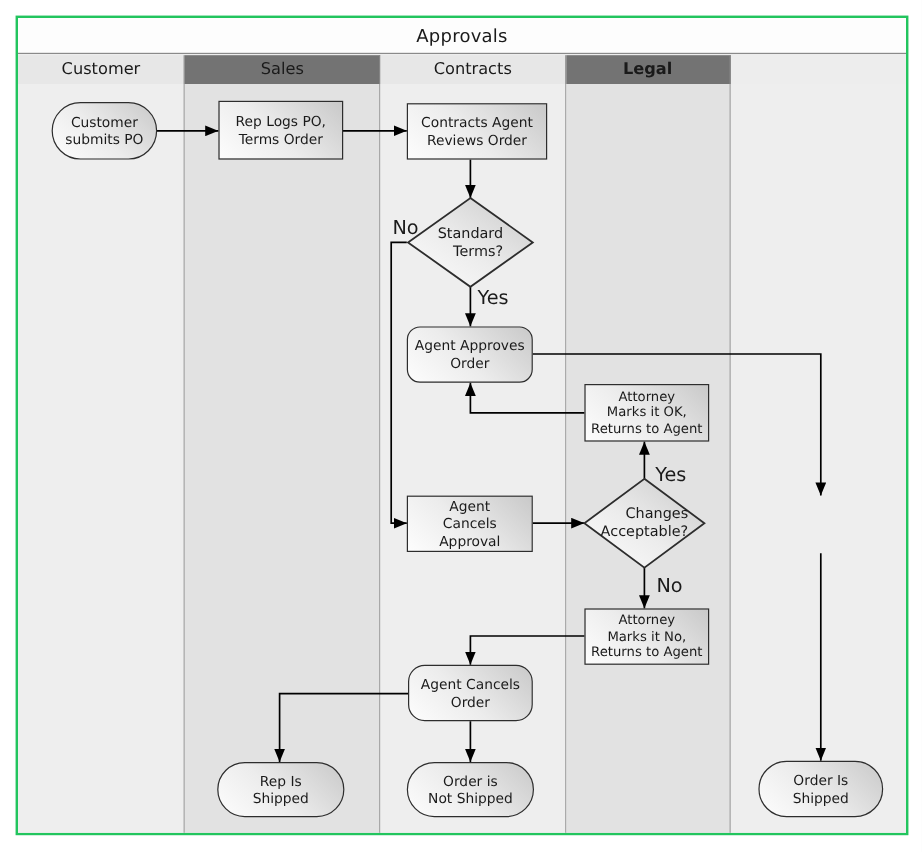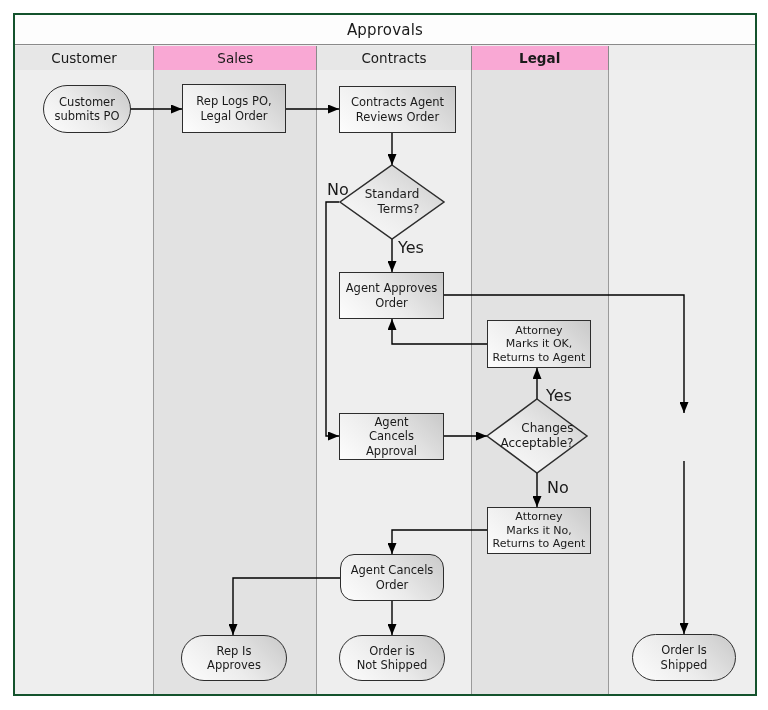--- a/index.html
+++ b/index.html
@@ -2,33 +2,33 @@
 <html><head>
 <meta charset="utf-8">
 <style>
   * { margin:0; padding:0; box-sizing:border-box; }
   html,body { width:768px; height:710px; background:#ffffff; overflow:hidden;
               font-family:"DejaVu Sans","Liberation Sans",sans-serif; color:#1a1a1a; }
   #stage { position:relative; width:768px; height:710px; background:#ffffff; }
 
   
   #frame { position:absolute; left:13px; top:13px; width:744px; height:683px;
-           border:2px solid #14532d; background:#ededed;padding-left:40px; }
+           border:2px solid #22c55e; background:#ededed;padding-left:40px; }
   #titleband { position:absolute; left:0; top:0; width:100%; height:30px; background:#fdfdfd;
                border-bottom:1px solid #8a8a8a; display:flex; align-items:center; justify-content:center;
                font-size:15px; letter-spacing:.2px; }
   #laneheads { position:absolute; left:0; top:31px; width:100%; height:24px; display:flex; }
   .lanehead { height:100%; border-right:1px solid #8a8a8a; display:flex; align-items:center;
               justify-content:center; font-size:13.5px; }
   .lanehead:last-child { border-right:none;margin-top:28px; }
   #lanebodies { position:absolute; left:0; top:55px; width:100%; bottom:0; display:flex; }
   .lanebody { height:100%; border-right:1px solid #9a9a9a; }
   .lanebody:last-child { border-right:none; }
   .w0{width:140px}.w1{width:164px}.w2{width:155px}.w3{width:138px}.w4{width:147px}
-  .hl{background:#e7e7e7}.hd{background:#f9a8d4}
+  .hl{background:#e7e7e7}.hd{background:#737373}
   .bl{background:#eeeeee}.bd{background:#e2e2e2}
   .bold{font-weight:bold}
 
   
   #wires { position:absolute; left:0; top:0; width:768px; height:710px; z-index:2; }
   #wires path.edge { fill:none; stroke:#000; stroke-width:1.4px; }
   #wires polygon.diamond { stroke:#2d2d2d; stroke-width:1.5px; }
 
   
   .node { position:absolute; z-index:3; display:flex; align-items:center; justify-content:center;
@@ -92,38 +92,38 @@
     <path class="edge" d="M340,578 L233,578 L233,635" marker-end="url(#arrow)"></path>
     <path class="edge" d="M684,461 L684,634" marker-end="url(#arrow)"></path>
 
     <polygon class="diamond" points="392,165 444,202 392,239 340,202" fill="url(#gradNode)"></polygon>
     <polygon class="diamond" points="537,399 587,436 537,473 487,436" fill="url(#gradNode)"></polygon>
   </svg>
 
   <div class="node stadium" style="left:43px;  top:85px;  width:88px;  height:48px;">Customer
 submits PO</div>
   <div class="node" style="left:182px; top:84px;  width:104px; height:49px;">Rep Logs PO,
-Legal Order</div>
+Terms Order</div>
   <div class="node" style="left:339px; top:86px;  width:117px; height:47px;">Contracts Agent
 Reviews Order</div>
-  <div class="node" style="left:339px; top:272px; width:105px; height:47px;">Agent Approves
+  <div class="node" style="left:339px; top:272px; width:105px; height:47px;border-radius:11px;">Agent Approves
 Order</div>
   <div class="node" style="left:487px; top:320px; width:104px; height:48px; font-size:11px;">Attorney
 Marks it OK,
 Returns to Agent</div>
   <div class="node" style="left:339px; top:413px; width:105px; height:47px;">Agent
 Cancels
 Approval</div>
   <div class="node" style="left:487px; top:507px; width:104px; height:47px; font-size:11px;">Attorney
 Marks it No,
 Returns to Agent</div>
   <div class="node" style="left:340px; top:554px; width:104px; height:47px;border-radius:14px;">Agent Cancels
 Order</div>
   <div class="node stadium" style="left:181px; top:635px; width:106px; height:46px;">Rep Is
-Approves</div>
+Shipped</div>
   <div class="node stadium" style="left:339px; top:635px; width:106px; height:46px;">Order is
 Not Shipped</div>
   <div class="node stadium" style="left:632px; top:634px; width:104px; height:47px;">Order Is
 Shipped</div>
 
   <div class="dlabel" style="left:340px; top:172px; width:104px; height:60px;">Standard
 Terms?</div>
   <div class="dlabel" style="left:485px; top:406px; width:104px; height:60px;">Changes
 Acceptable?</div>
 

